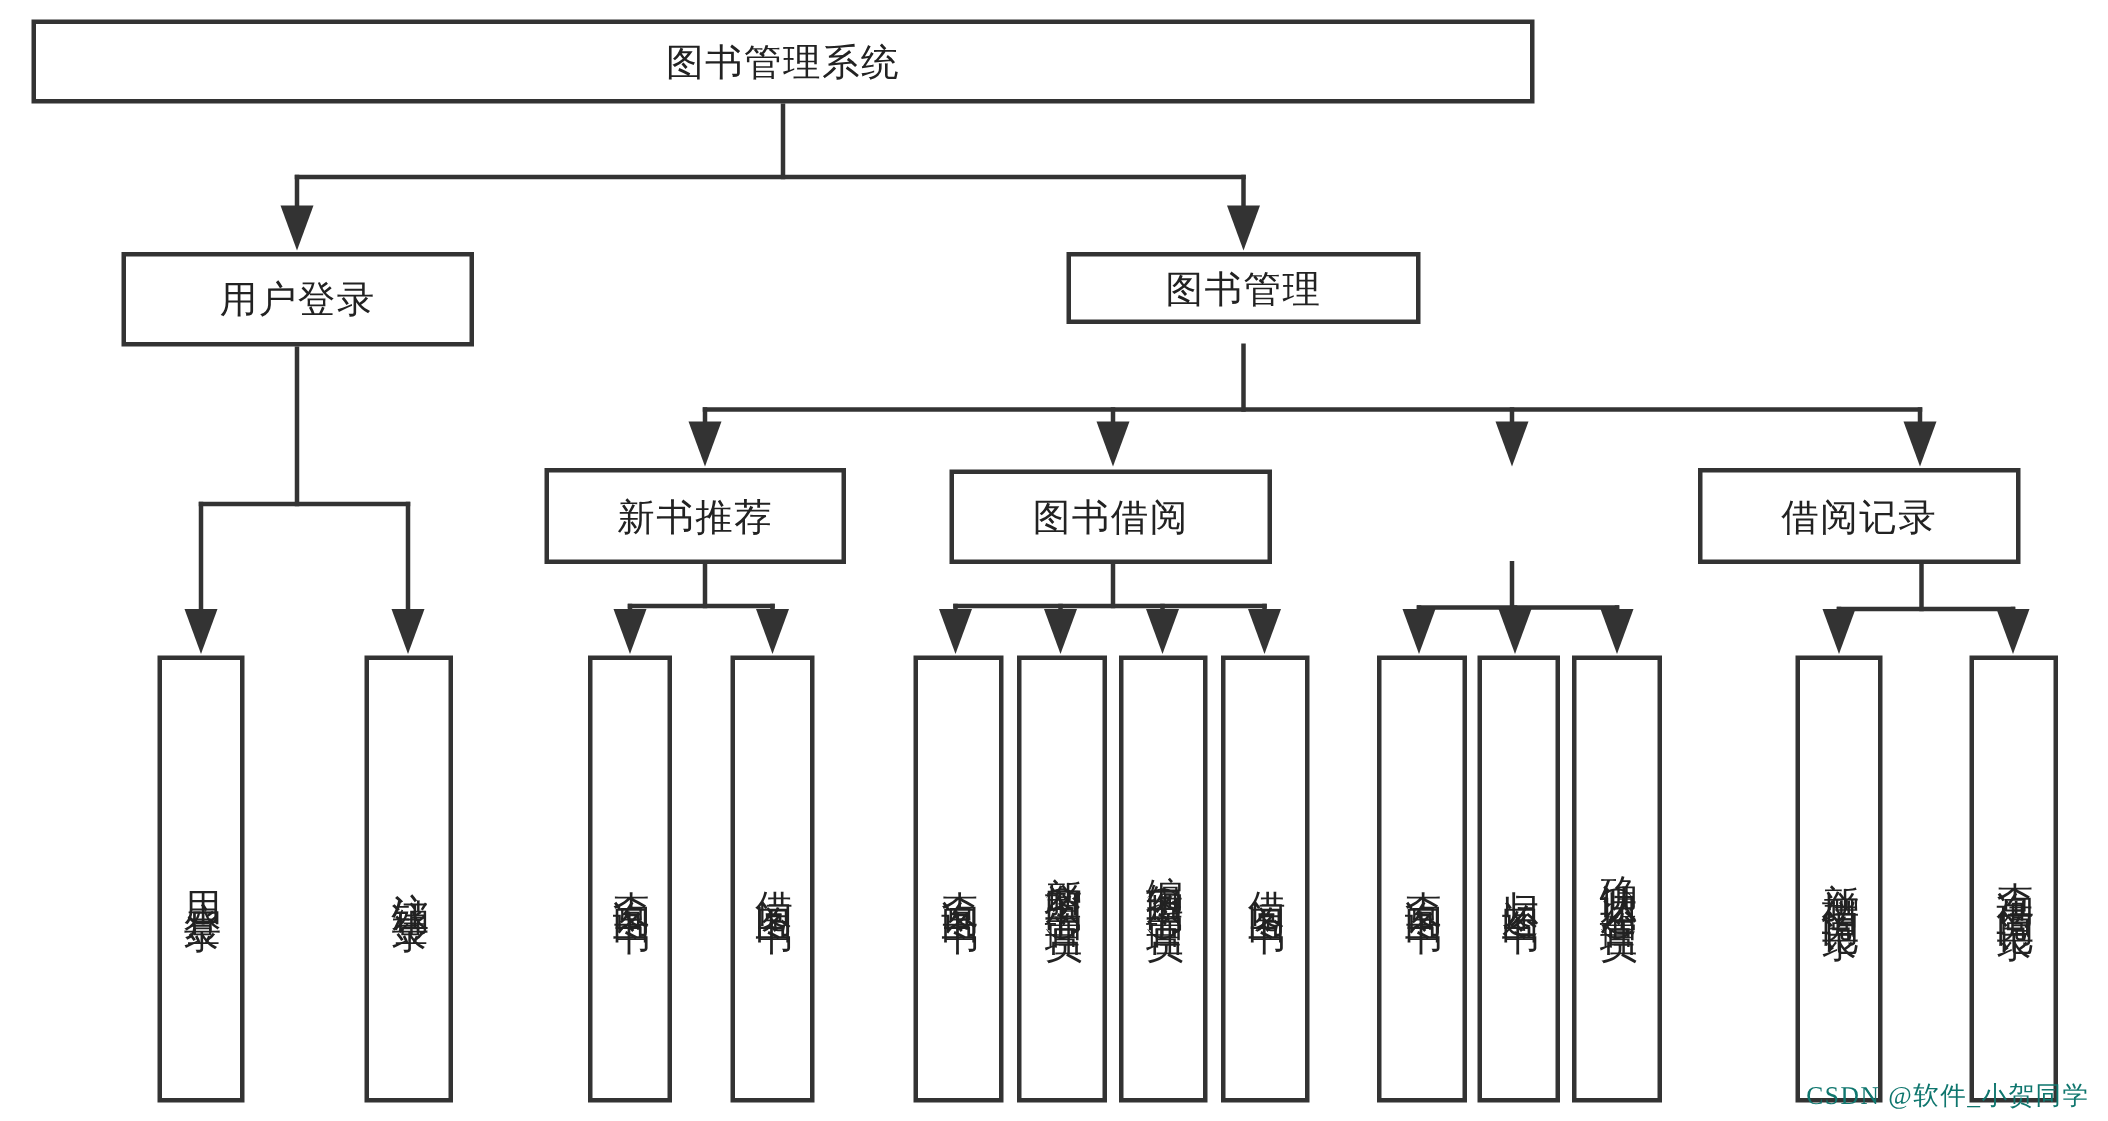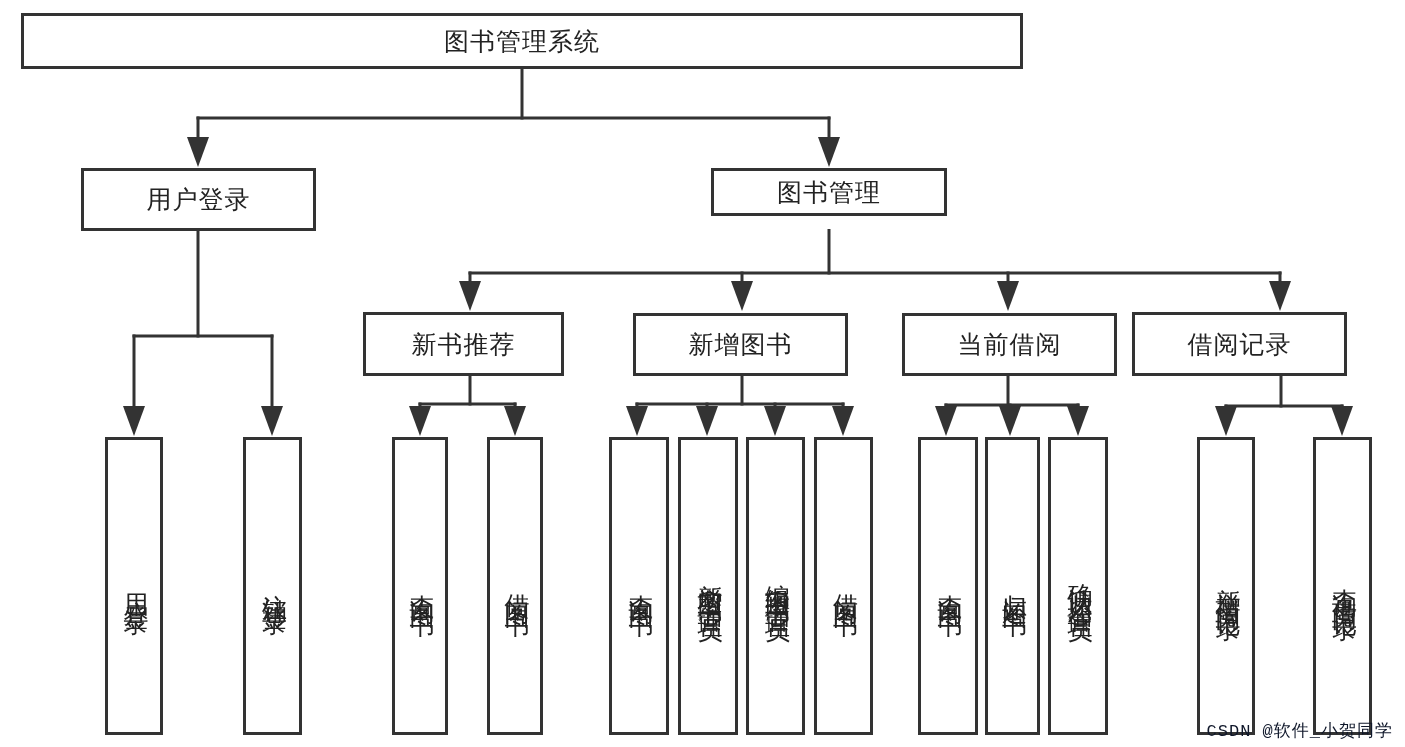--- a/index.html
+++ b/index.html
@@ -1,21 +1,21 @@
 <!DOCTYPE html>
 <html><head>
 <meta charset="utf-8">
 <style>
   html, body { margin: 0; padding: 0; background: #ffffff; }
   .stage {
     position: relative;
     width: 1405px;
     height: 747px;
     background: #ffffff;
-    font-family: Liberation Mono, monospace;
+    font-family: Liberation Serif, serif;
     overflow: hidden;
     color: #222222;
   }
   svg.wires { position: absolute; left: 0; top: 0; }
   .wires line { stroke: #333333; stroke-width: 3; }
   .wires polygon { fill: #333333; }
   .node {
     position: absolute;
     box-sizing: border-box;
     background: #ffffff;
@@ -45,21 +45,21 @@
     line-height: 1;
     letter-spacing: 6px;
     white-space: nowrap;
   }
   .leaf.long > span { letter-spacing: 5px; }
   .watermark {
     position: absolute;
     right: 12px;
     bottom: 5px;
     font-size: 17px;
-    color: #0f172a;
+    color: #0f766e;
     letter-spacing: 1px;
     white-space: nowrap;
   }
 </style>
 </head>
 <body>
 
 <div class="stage">
 
   <svg class="wires" width="1405" height="747" viewBox="0 0 1405 747">
@@ -146,24 +146,21 @@
     <span>用户登录</span>
   </div>
   <div class="node" style="left:711px; top:168px; width:236px; height:48px;">
     <span>图书管理</span>
   </div>
 
   <div class="node" style="left:363px; top:312px; width:201px; height:64px;">
     <span>新书推荐</span>
   </div>
   <div class="node" style="left:633px; top:313px; width:215px; height:63px;">
-    <span>新增图书</span>
-  </div>
-  <div class="node" style="left:902px; top:313px; width:215px; height:63px;">
-    <span>当前借阅</span>
+    <span>图书借阅</span>
   </div>
   <div class="node" style="left:1132px; top:312px; width:215px; height:64px;">
     <span>借阅记录</span>
   </div>
 
   <div class="leaf" style="left:105px; width:58px;">
     <span>用户登录</span>
   </div>
   <div class="leaf" style="left:243px; width:59px;">
     <span>注销登录</span>

